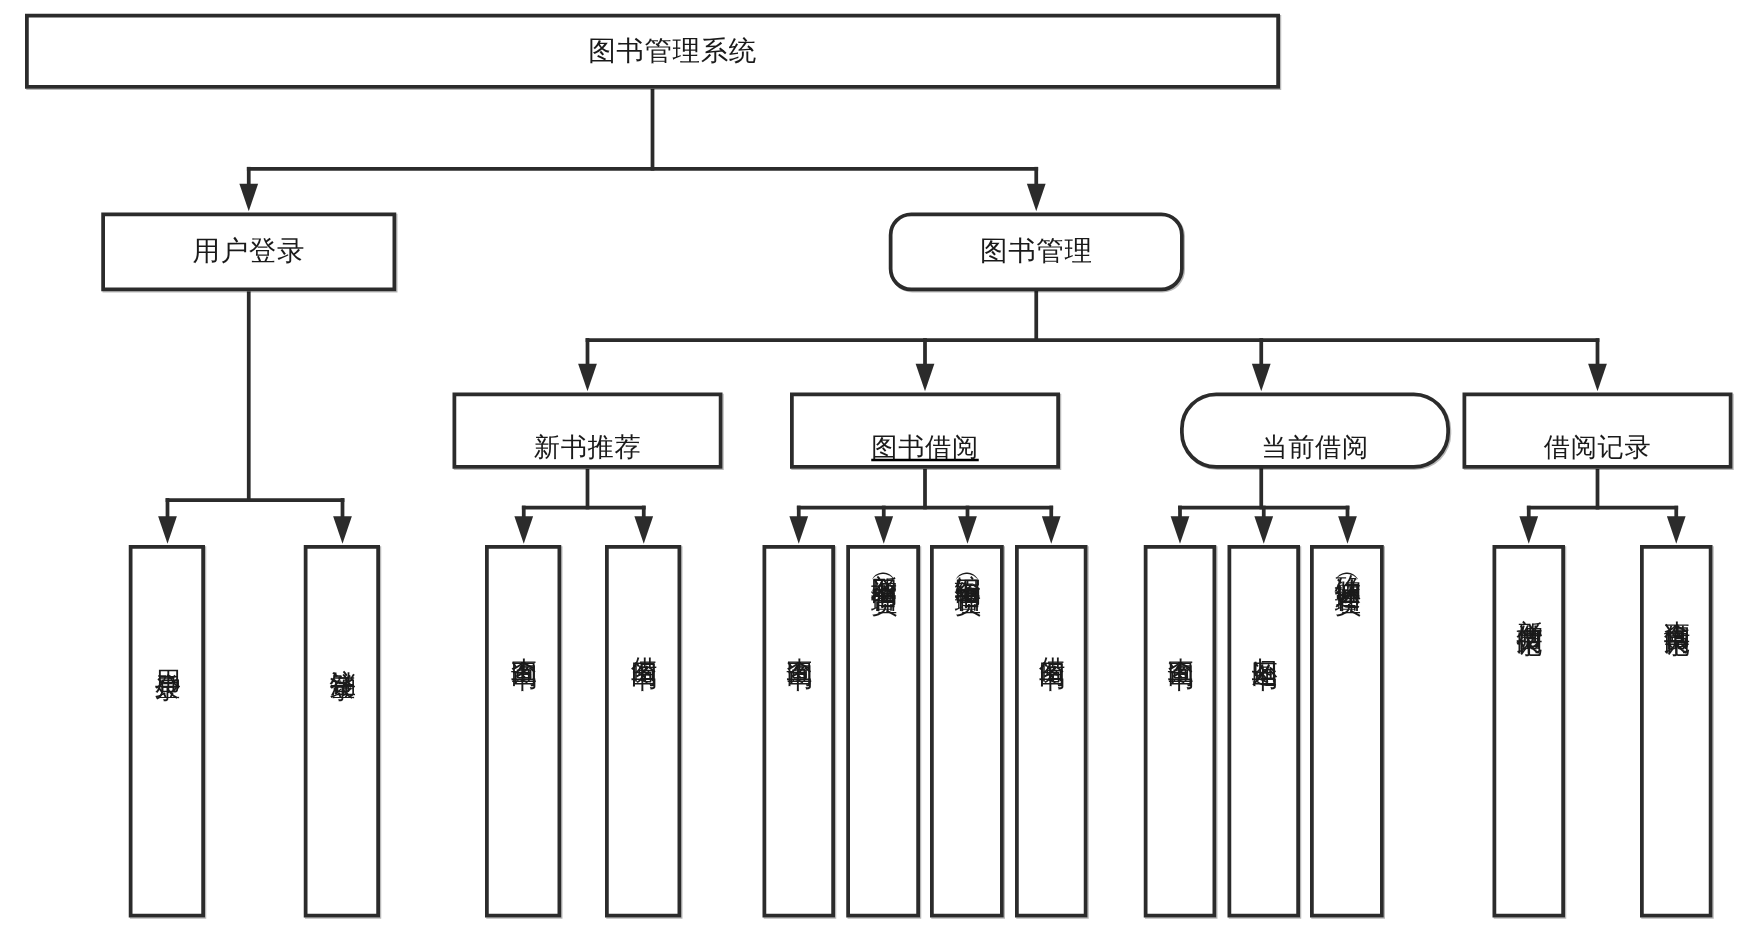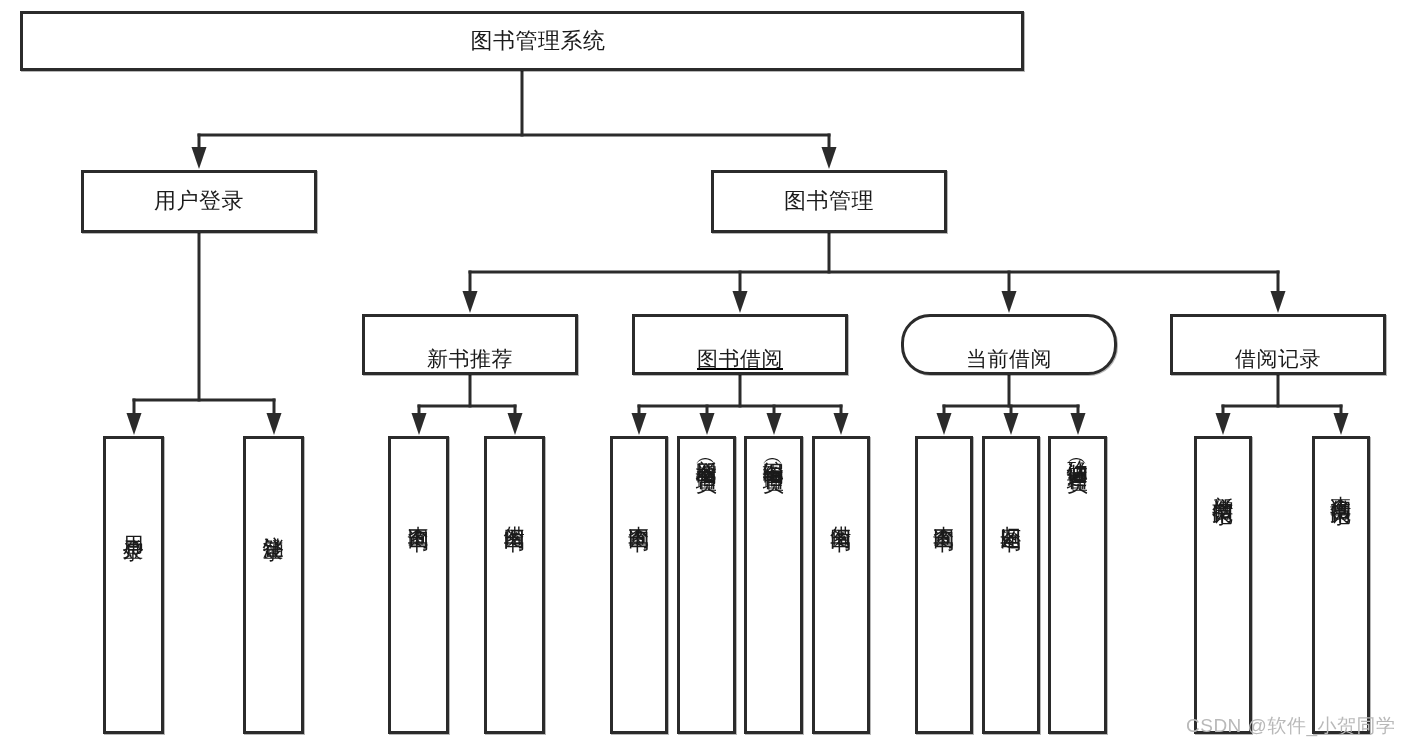--- a/index.html
+++ b/index.html
@@ -132,30 +132,30 @@
       <line x1="1341" y1="406" x2="1341" y2="415" stroke="#2b2b2b" stroke-width="3" stroke-linecap="square"></line>
       <polygon points="1333.5,413 1348.5,413 1341,435" fill="#2b2b2b"></polygon>
     </svg>
   <div id="nodes-layer">
       <div class="node-box lvl1" style="left: 20px; top: 11px; width: 1004px; height: 60px; padding-left: 32px;">
         <span class="node-label">图书管理系统</span>
       </div>
       <div class="node-box lvl2" style="left: 81px; top: 170px; width: 236px; height: 63px;">
         <span class="node-label">用户登录</span>
       </div>
-      <div class="node-box lvl2" style="left: 711px; top: 170px; width: 236px; height: 63px;">
+      <div class="node-box lvl2" style="left: 711px; top: 170px; width: 236px; height: 63px; border-radius: 18px;">
         <span class="node-label">图书管理</span>
       </div>
       <div class="node-box lvl3" style="left: 362px; top: 314px; width: 216px; height: 61px;">
         <span class="node-label">新书推荐</span>
       </div>
       <div class="node-box lvl3" style="left: 632px; top: 314px; width: 216px; height: 61px; text-decoration: underline;">
         <span class="node-label">图书借阅</span>
       </div>
-      <div class="node-box lvl3" style="left: 901px; top: 314px; width: 216px; height: 61px; border-radius: 29px;">
+      <div class="node-box lvl3" style="left: 944px; top: 314px; width: 216px; height: 61px; border-radius: 29px;">
         <span class="node-label">当前借阅</span>
       </div>
       <div class="node-box lvl3" style="left: 1170px; top: 314px; width: 216px; height: 61px;">
         <span class="node-label">借阅记录</span>
       </div>
       <div class="node-box lvl4 vertical" style="left: 103px; top: 436px; width: 61px; height: 298px; padding-top: 80px;">
         <span class="node-label">用户登录</span>
       </div>
       <div class="node-box lvl4 vertical" style="left: 243px; top: 436px; width: 61px; height: 298px; padding-top: 80px;">
         <span class="node-label">注销登录</span>
@@ -187,14 +187,13 @@
       <div class="node-box lvl4 vertical" style="left: 1048px; top: 436px; width: 59px; height: 298px; padding-top: 4px;">
         <span class="node-label">确认归还（管理员）</span>
       </div>
       <div class="node-box lvl4 vertical" style="left: 1194px; top: 436px; width: 58px; height: 298px; padding-top: 40px;">
         <span class="node-label">新增借阅记录</span>
       </div>
       <div class="node-box lvl4 vertical" style="left: 1312px; top: 436px; width: 58px; height: 298px; padding-top: 40px;">
         <span class="node-label">查询借阅记录</span>
       </div>
     </div>
-  <div id="watermark">CSDN @软件_小贺同学</div>
 </div>
 
 </body></html>

